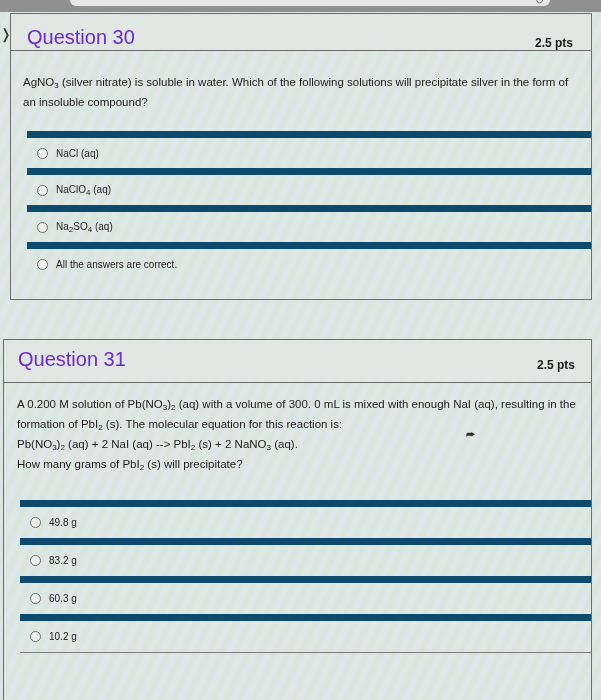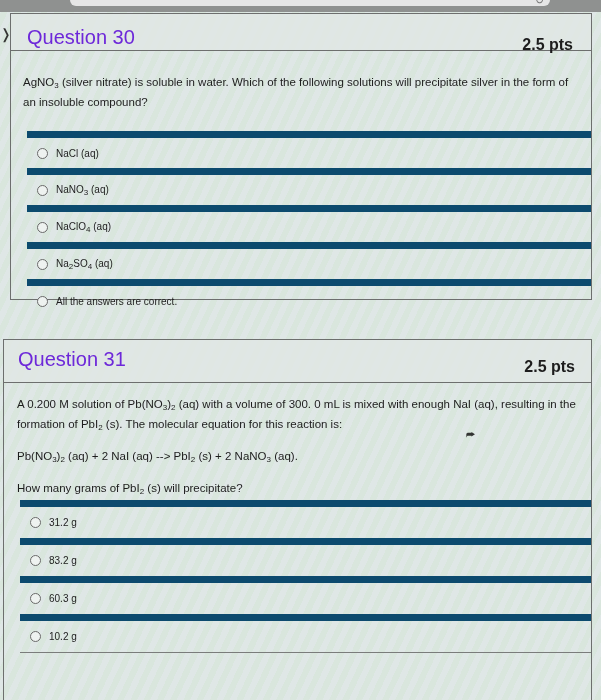--- a/index.html
+++ b/index.html
@@ -38,30 +38,30 @@
   }
   #q30 .q-header { height: 36px; }
   #q31 .q-header { height: 42px; text-align: right; }
   .q-title {
     position: absolute; left: 16px; top: 12px;
     font-size: 20px; color: #6d28d9;
   }
   #q31 .q-title { top: 8px; left: 14px; }
   .q-pts {
     position: absolute; right: 18px; top: 22px;
-    font-size: 16px; font-weight: bold; color: #1d1d1d;
+    font-size: 12px; font-weight: bold; color: #1d1d1d;
   }
   #q31 .q-pts { top: 18px; right: 16px; }
   .q-text {
     position: absolute; font-size: 11.5px; line-height: 17px; color: #1d1d1d;
   }
   #q30 .q-text { left: 12px; top: 60px; width: 560px; }
   #q31 .q-text { left: 13px; top: 56px; width: 565px; }
   .q-text p { margin: 0; }
-  .q-text p.gap { margin-top: 12px; }
+  .q-text p.gap { margin-top: 0; }
   sub { font-size: 8px; vertical-align: -2px; }
   .answers { position: absolute; left: 16px; right: 0; }
   #q30 .answers { top: 117px; }
   #q31 .answers { top: 160px; }
   .answer {
     position: relative; height: 30px;
     border-top: 7px solid #0c4a6e;
     display: flex; align-items: center; padding-left: 10px;
     font-size: 10px; color: #1d1d1d;
   }
@@ -93,24 +93,20 @@
   <div class="q-text">
     <p>AgNO<sub>3</sub> (silver nitrate) is soluble in water.  Which of the following solutions will precipitate silver in the form of an insoluble compound?</p>
   </div>
   <div class="answers">
     <label class="answer">
         <span class="radio"></span>
         <span class="answer-text">NaCl (aq)</span>
       </label>
     <label class="answer">
         <span class="radio"></span>
-        <span class="answer-text">NaNO<sub>3</sub> (aq)</span>
-      </label>
-    <label class="answer">
-        <span class="radio"></span>
         <span class="answer-text">NaClO<sub>4</sub> (aq)</span>
       </label>
     <label class="answer">
         <span class="radio"></span>
         <span class="answer-text">Na<sub>2</sub>SO<sub>4</sub> (aq)</span>
       </label>
     <label class="answer">
         <span class="radio"></span>
         <span class="answer-text">All the answers are correct.</span>
       </label>
@@ -123,21 +119,21 @@
     <span class="q-pts">2.5 pts</span>
   </div>
   <div class="q-text">
     <p>A 0.200 M solution of Pb(NO<sub>3</sub>)<sub>2</sub> (aq) with a volume of 300. 0 mL is mixed with enough NaI (aq), resulting in the formation of PbI<sub>2</sub> (s).  The molecular equation for this reaction is:</p>
     <p class="gap">Pb(NO<sub>3</sub>)<sub>2</sub> (aq) + 2 NaI (aq) --&gt; PbI<sub>2</sub> (s) + 2 NaNO<sub>3</sub> (aq).</p>
     <p class="gap">How many grams of PbI<sub>2</sub> (s) will precipitate?</p>
   </div>
   <div class="answers">
     <label class="answer">
         <span class="radio"></span>
-        <span class="answer-text">31.2 g</span>
+        <span class="answer-text">49.8 g</span>
       </label>
     <label class="answer">
         <span class="radio"></span>
         <span class="answer-text">83.2 g</span>
       </label>
     <label class="answer">
         <span class="radio"></span>
         <span class="answer-text">60.3 g</span>
       </label>
     <label class="answer">

